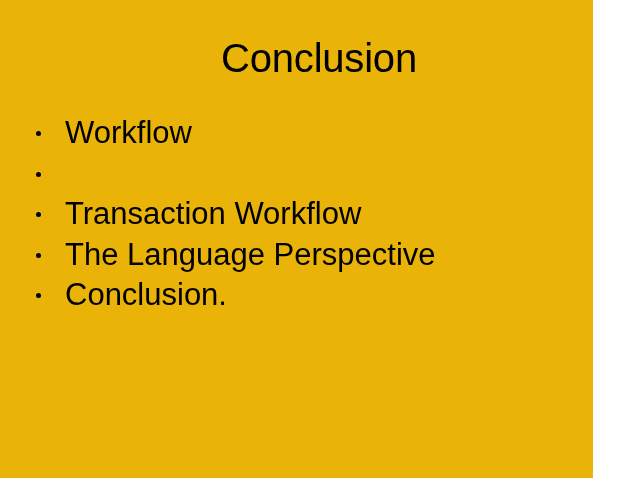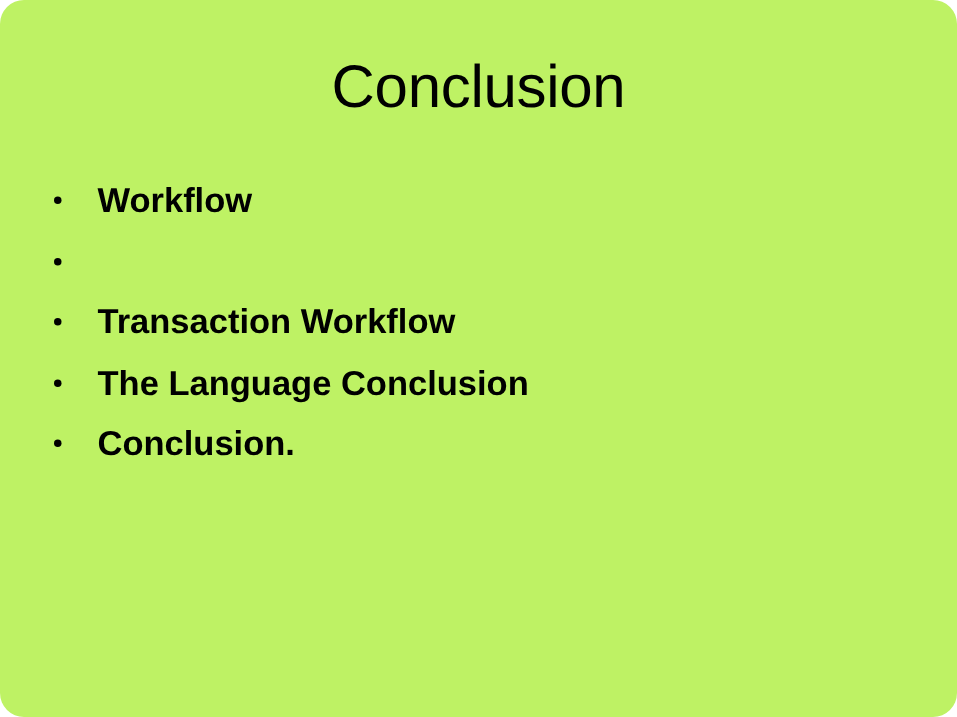--- a/index.html
+++ b/index.html
@@ -11,25 +11,24 @@
   body {
     width: 638px;
     height: 478px;
     overflow: hidden;
     font-family: "Liberation Sans", sans-serif;
     color: #000000;
     -webkit-font-smoothing: antialiased;
   }
   .slide {
     position: relative;
-    width: 638px;
+    width: 593px;
     height: 478px;
-    background: #bef264;
+    background: #eab308;
     box-sizing: border-box;
-    border-radius: 16px;
   }
   .slide-title {
     position: absolute;
     left: 0;
     top: 34px;
     width: 638px;
     text-align: center;
     font-size: 40px;
     line-height: 48px;
     font-weight: 400;
@@ -45,22 +44,22 @@
     margin: 0;
     padding: 0;
     list-style: none;
   }
   .bullet-item {
     position: relative;
     display: block;
     height: 40.5px;
     line-height: 40.5px;
     padding-left: 35px;
-    font-size: 23px;
-    font-weight: 700;
+    font-size: 31px;
+    font-weight: 400;
     color: #000000;
     white-space: nowrap;
   }
   .bullet-marker {
     position: absolute;
     left: 6px;
     top: 50%;
     width: 5px;
     height: 5px;
     margin-top: -2px;
@@ -92,21 +91,21 @@
     </li>
 
     <li class="bullet-item">
       <span class="bullet-marker"></span>
       <span class="bullet-text">Transaction Workflow</span>
     </li>
 
 
     <li class="bullet-item">
       <span class="bullet-marker"></span>
-      <span class="bullet-text">The Language Conclusion</span>
+      <span class="bullet-text">The Language Perspective</span>
     </li>
 
     <li class="bullet-item">
       <span class="bullet-marker"></span>
       <span class="bullet-text">Conclusion.</span>
     </li>
 
   </ul>
 
 </div>

